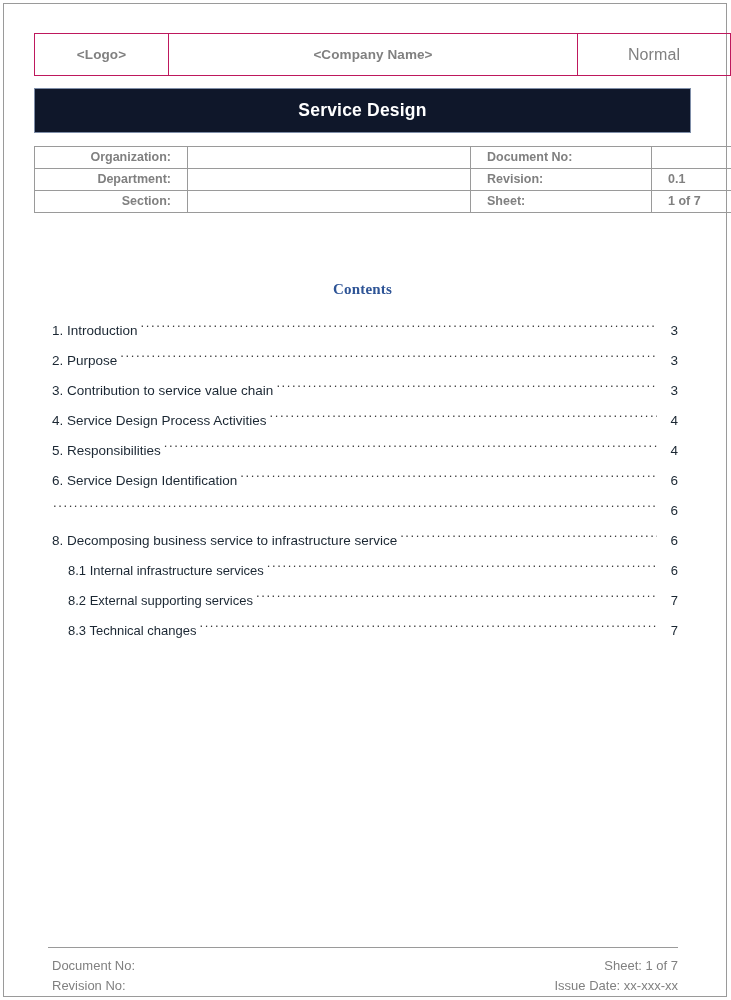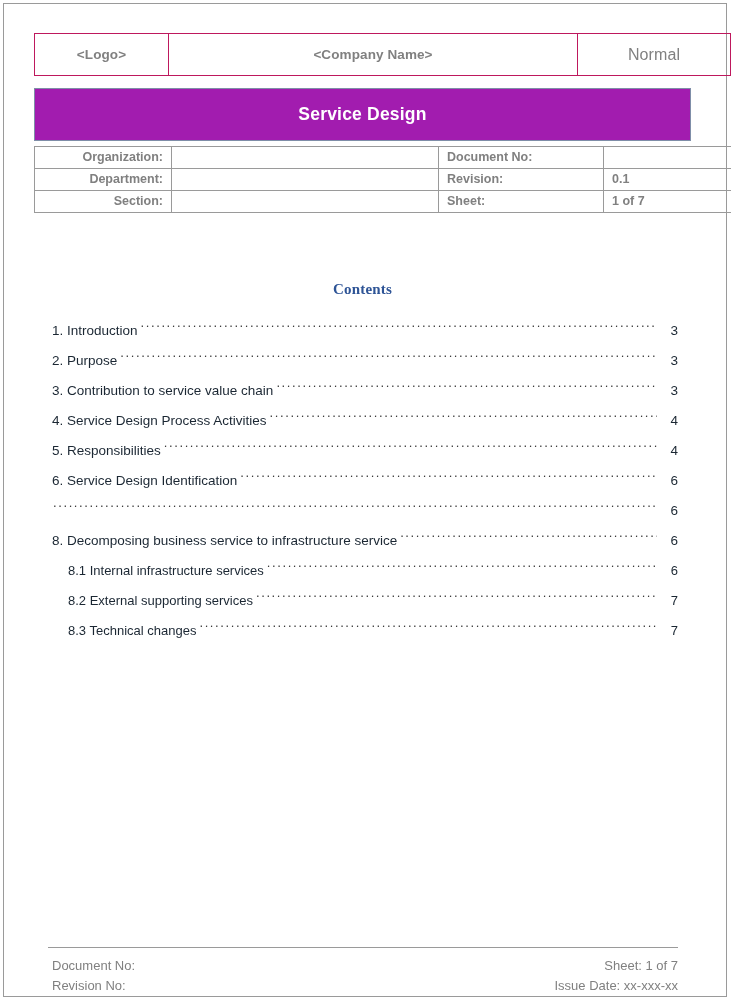--- a/index.html
+++ b/index.html
@@ -57,23 +57,23 @@
   .hdr-table td.logo-cell   { width: 121px; }
   .hdr-table td.name-cell   { width: 396px; }
   .hdr-table td.class-cell  { width: 140px; font-weight: normal; font-size: 16px; }
 
   
   .title-banner {
     position: absolute;
     left: 34px;
     top: 88px;
     width: 657px;
-    height: 53px;
+    height: 45px;
     box-sizing: border-box;
-    background: #a21caf;
+    background: #0f172a;
     border: 1px solid #7f8ea8;
     display: flex;
     align-items: center;
     justify-content: center;
   }
   .title-banner .title-text {
     color: #ffffff;
     font-size: 17.5px;
     font-weight: bold;
     letter-spacing: .2px;
@@ -86,21 +86,21 @@
     top: 146px;
     width: 657px;
     border-collapse: collapse;
     table-layout: fixed;
   }
   .meta-table td {
     border: 1px solid #9a9a9a;
     height: 21px;
     font-size: 12.5px;
     color: #808080;
-    padding: 0 8px;
+    padding: 0 16px;
     vertical-align: middle;
     line-height: 1;
   }
   .meta-table td.lbl-left {
     width: 120px;
     text-align: right;
     font-weight: bold;
   }
   .meta-table td.val-left  { width: 250px; }
   .meta-table td.lbl-right {

